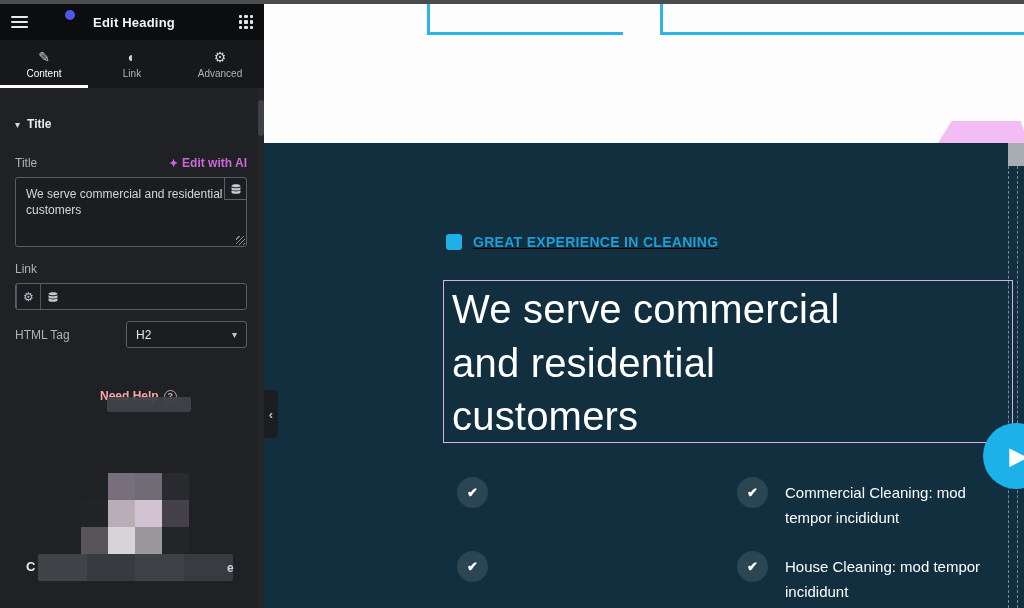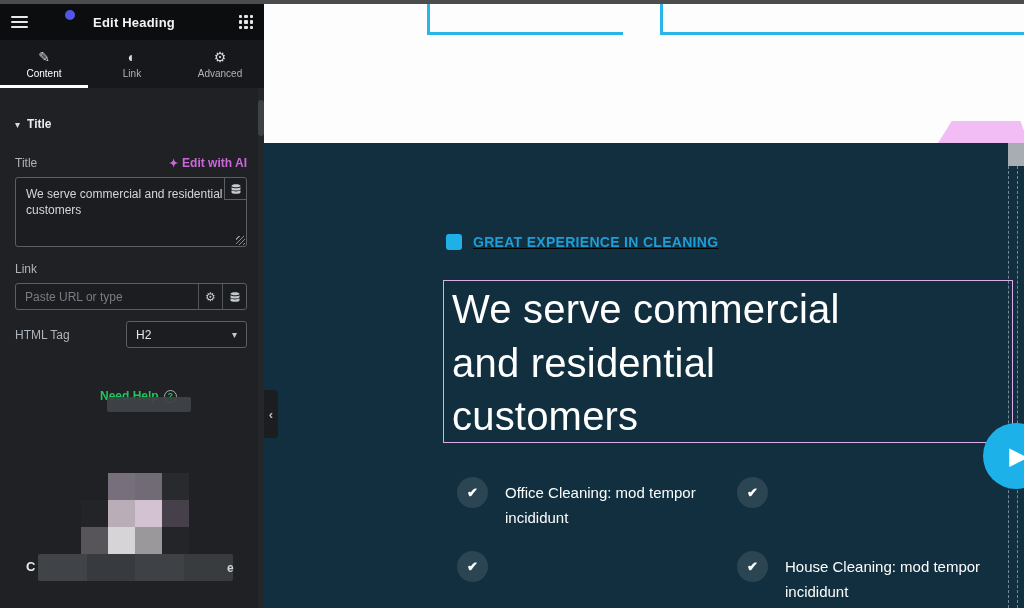--- a/index.html
+++ b/index.html
@@ -54,21 +54,21 @@
   .link-input::placeholder { color:#787d84; }
   .icon-cell { width:24px; border-left:1px solid #53575d; display:flex; align-items:center; justify-content:center;
     color:#c3c8cd; cursor:pointer; font-size:12px; }
 
   .tag-select { position:absolute; left:126px; top:321px; width:121px; height:27px; background:#1b1d20;
     border:1px solid #5a5f66; border-radius:3px; display:flex; align-items:center; padding:8px 9px; cursor:pointer; }
   .tag-value { color:#e6e9ec; font-size:12px; flex:1; }
   .tag-caret { color:#c3c8cd; font-size:10px; }
 
   
-  .help-row { position:absolute; left:100px; top:389px; display:flex; align-items:center; gap:5px; color:#22c55e; font-size:12px; font-weight:700; }
+  .help-row { position:absolute; left:100px; top:389px; display:flex; align-items:center; gap:5px; color:#fca5a5; font-size:12px; font-weight:700; }
   .help-q { width:13px; height:13px; border:1px solid #a6acb3; border-radius:50%; font-size:9px; font-weight:700;
     display:flex; align-items:center; justify-content:center; }
   .help-blur { position:absolute; left:107px; top:397px; width:84px; height:15px; background:#404348; opacity:.94; border-radius:2px; }
 
   
   .mosaic { position:absolute; left:81px; top:473px; display:grid; grid-template-columns:repeat(4,27px); grid-auto-rows:27px; }
   .redact-bar { position:absolute; left:38px; top:554px; width:195px; height:27px; background:#3a3d41; border-radius:2px;
     background-image:linear-gradient(90deg, rgba(255,255,255,.03) 0 25%, rgba(0,0,0,.05) 25% 50%, rgba(255,255,255,.02) 50% 75%, rgba(0,0,0,.04) 75%); }
   .redact-c { position:absolute; left:26px; top:559px; color:#e8eaec; font-size:13px; font-weight:700; }
   .redact-e { position:absolute; left:227px; top:561px; color:#cfd3d7; font-size:12px; font-weight:700; }
@@ -177,21 +177,20 @@
     <textarea class="title-textarea" spellcheck="false" style="">We serve commercial and residential customers</textarea>
     <div class="dyn-corner">
       <svg class="db" viewBox="0 0 16 16">
           <path d="M8 1.5c3.3 0 6 .9 6 2.1s-2.7 2.1-6 2.1-6-.9-6-2.1S4.7 1.5 8 1.5zM2 5.6c1.2.9 3.4 1.4 6 1.4s4.8-.5 6-1.4v2.3c0 1.2-2.7 2.1-6 2.1s-6-.9-6-2.1V5.6zm0 4.2c1.2.9 3.4 1.4 6 1.4s4.8-.5 6-1.4v2.5c0 1.2-2.7 2.1-6 2.1s-6-.9-6-2.1V9.8z"></path>
         </svg>
     </div>
     <div class="resize-grip"></div>
 
     <div class="ctrl-label" style="left:15px; top:262px;">Link</div>
     <div class="link-row">
-      <input class="link-input" type="text" placeholder="Paste URL or type" style="">
       <div class="icon-cell">
           <span>⚙</span>
         </div>
       <div class="icon-cell">
         <svg class="db" viewBox="0 0 16 16">
             <path d="M8 1.5c3.3 0 6 .9 6 2.1s-2.7 2.1-6 2.1-6-.9-6-2.1S4.7 1.5 8 1.5zM2 5.6c1.2.9 3.4 1.4 6 1.4s4.8-.5 6-1.4v2.3c0 1.2-2.7 2.1-6 2.1s-6-.9-6-2.1V5.6zm0 4.2c1.2.9 3.4 1.4 6 1.4s4.8-.5 6-1.4v2.5c0 1.2-2.7 2.1-6 2.1s-6-.9-6-2.1V9.8z"></path>
           </svg>
       </div>
     </div>
 
@@ -255,26 +254,26 @@
         <div>We serve commercial</div>
         <div>and residential</div>
         <div>customers</div>
       </div>
     </div>
 
     <div class="feature c1 p1">
       <span class="f-circle">
           <span>✔</span>
         </span>
-      <span class="f-text">Office Cleaning: mod tempor incididunt</span>
     </div>
     <div class="feature c2 p2">
       <span class="f-circle">
           <span>✔</span>
         </span>
+      <span class="f-text">Commercial Cleaning: mod tempor incididunt</span>
     </div>
     <div class="feature c1 p3">
       <span class="f-circle">
           <span>✔</span>
         </span>
     </div>
     <div class="feature c2 p4">
       <span class="f-circle">
           <span>✔</span>
         </span>

